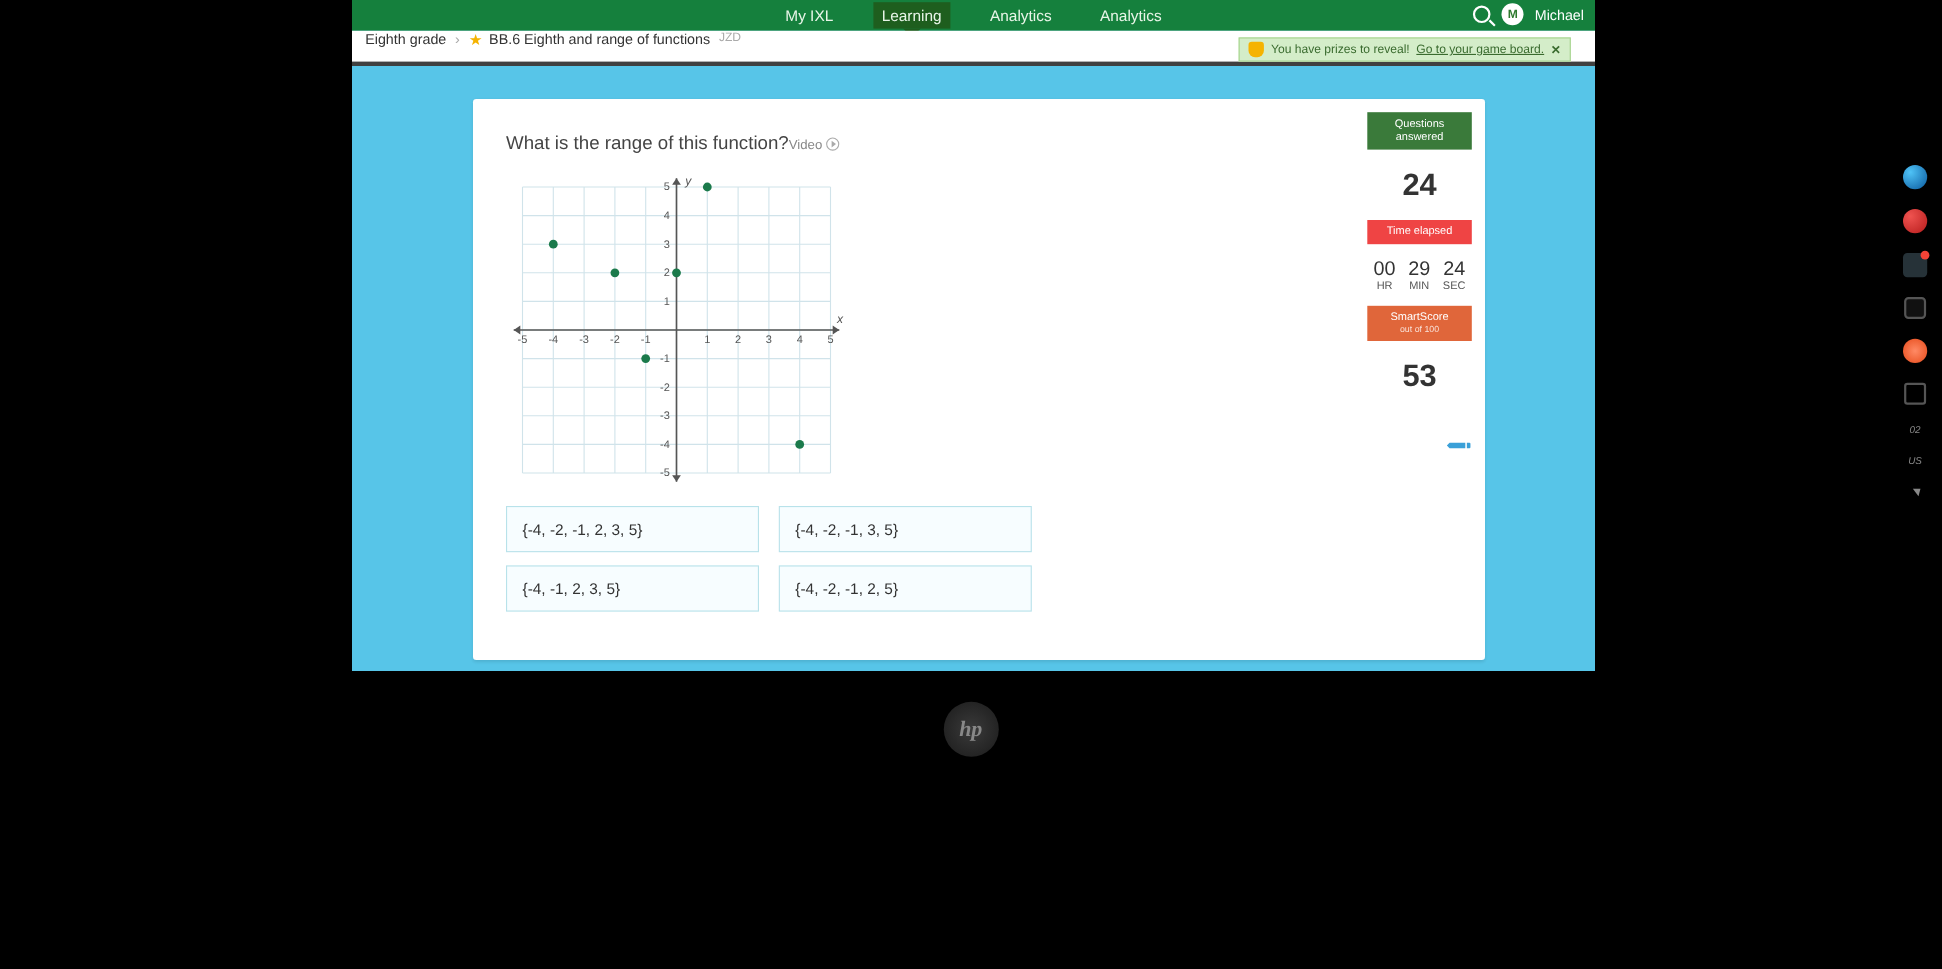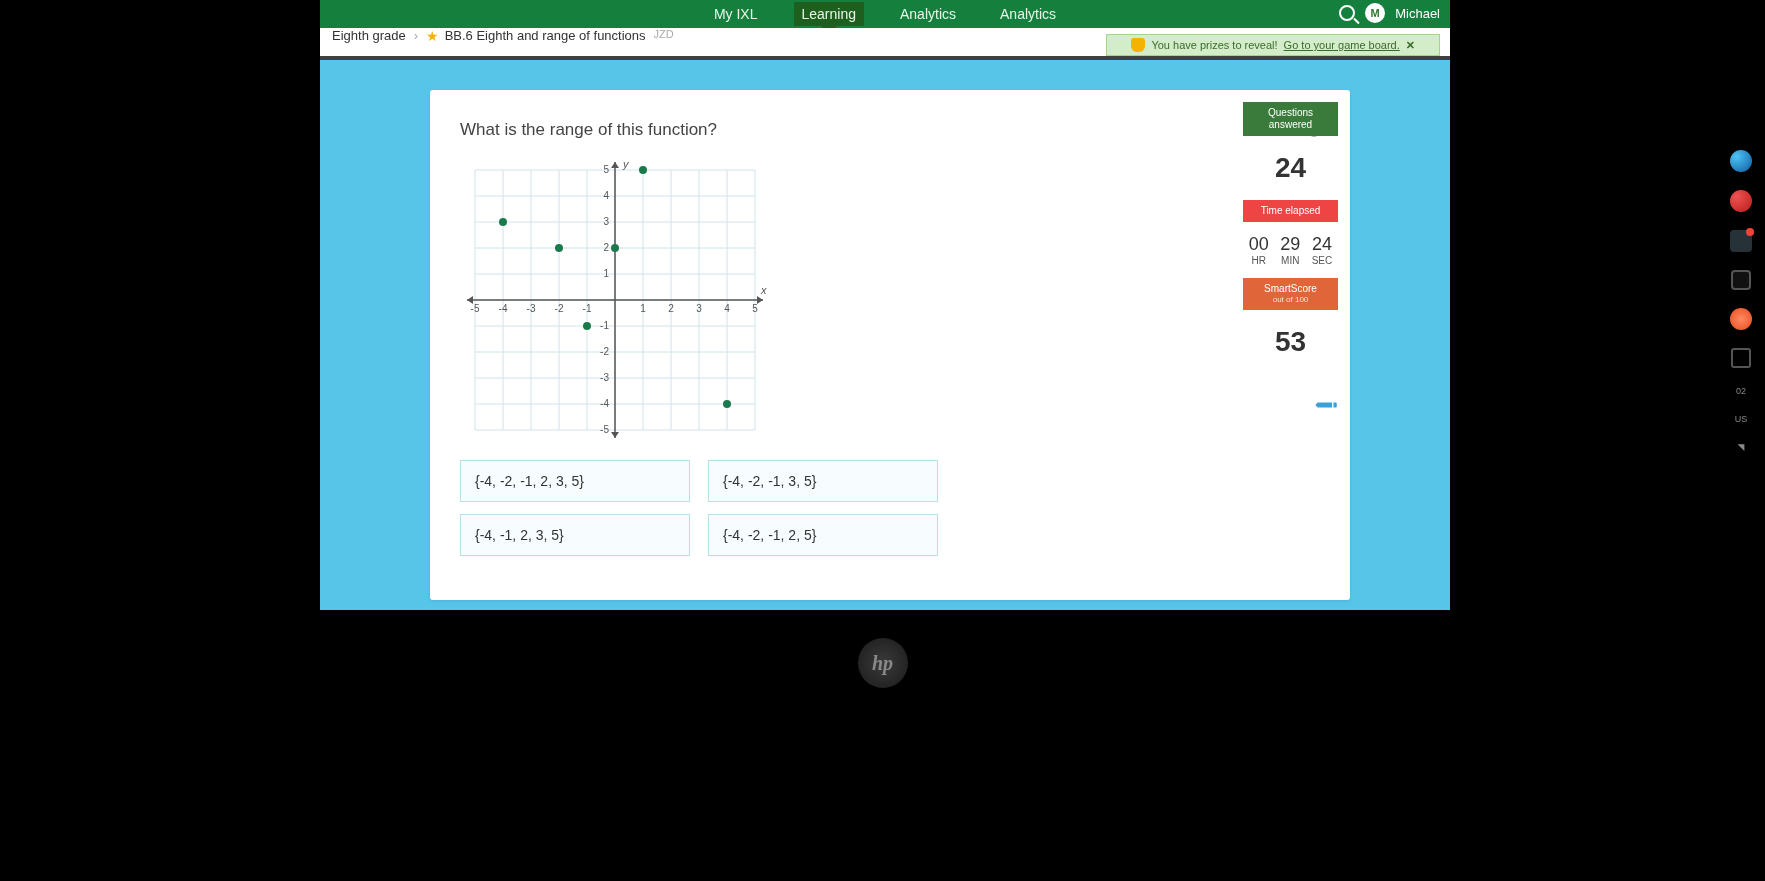--- a/index.html
+++ b/index.html
@@ -53,43 +53,43 @@
     padding: 0 12px;
     font-size: 13px;
     color: #333;
     border-bottom: 4px solid #404040;
     position: relative;
   }
   .breadcrumb .sep { color: #aaa; margin: 0 8px; }
   .breadcrumb .star { color: #f5b301; margin-right: 6px; font-size: 14px; }
   .breadcrumb .code { color: #aaa; margin-left: 8px; font-size: 11px; }
   .prizebar {
-    position: absolute; right: 10px; top: 34px;
+    position: absolute; right: 22px; top: 34px;
     background: #d4edc9;
     border: 1px solid #a5d48e;
-    padding: 3px 24px;
+    padding: 3px 8px;
     font-size: 11px;
     color: #3a6b2f;
     display: flex; align-items: center; gap: 6px;
     z-index: 5;
   }
   .prizebar .link { text-decoration: underline; }
   .prizebar .close { font-weight: bold; cursor: pointer; }
   .trophy { width: 14px; height: 14px; background: #f5b301; border-radius: 3px 3px 6px 6px; }
   
   .content {
     position: absolute;
     left: 110px; top: 90px;
     width: 920px; height: 510px;
     background: #fff;
     border-radius: 3px;
     padding: 30px 30px 10px 30px;
     box-shadow: 0 1px 3px rgba(0,0,0,.1);
   }
-  .question-row { display: flex; align-items: center; justify-content: space-between; }
+  .question-row { display: flex; align-items: center; }
   .question { font-size: 17px; color: #444; }
   .video { font-size: 12px; color: #888; cursor: pointer; }
   .video .play { display:inline-block; width:12px; height:12px; border:1px solid #aaa; border-radius:50%; position:relative; margin-left:3px; top:2px;}
   .video .play::after{content:"";position:absolute;left:4px;top:2px;border-left:4px solid #aaa;border-top:3px solid transparent;border-bottom:3px solid transparent;}
   
   .graph {
     margin-top: 15px;
     width: 310px; height: 290px;
     position: relative;
   }
@@ -131,21 +131,21 @@
     display: flex; flex-direction: column; gap: 18px; align-items: center;
   }
   .dock .d { width: 22px; height: 22px; border-radius: 50%; }
   .dock .d1 { background: radial-gradient(circle at 30% 30%, #4fc3f7, #0b5a9e); }
   .dock .d2 { background: radial-gradient(circle at 30% 30%, #ef5350, #b71c1c); }
   .dock .d3 { background: #263238; border-radius: 4px; position:relative;}
   .dock .d3::after{content:"";position:absolute;right:-2px;top:-2px;width:8px;height:8px;border-radius:50%;background:#f44336;}
   .dock .d4 { width:20px;height:20px;border:2px solid #555;border-radius:4px;background:#111;}
   .dock .d5 { background: radial-gradient(circle, #ff8a65, #e64a19); }
   .dock .d6 { width:20px;height:20px;border:2px solid #555;border-radius:3px;}
-  .dock .small { color:#888; font-size:9px; }
+  .dock .small { color:#888; font-size:9px;font-style:italic; }
   
   .hplogo {
     position: absolute;
     left: 50%; top: 638px; transform: translateX(-50%);
     width: 50px; height: 50px; border-radius: 50%;
     background: radial-gradient(circle, #3a3a3a, #1a1a1a);
     display:flex; align-items:center; justify-content:center;
     color:#888; font-style: italic; font-weight:bold; font-size:20px;
     font-family: Georgia, serif;
   }

